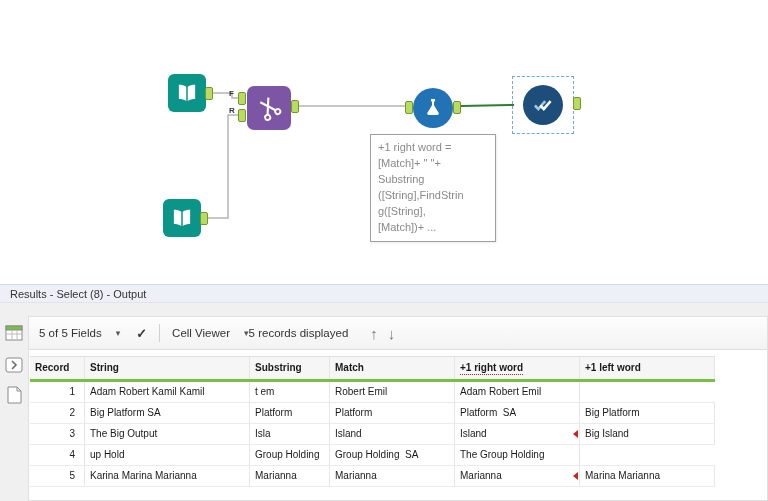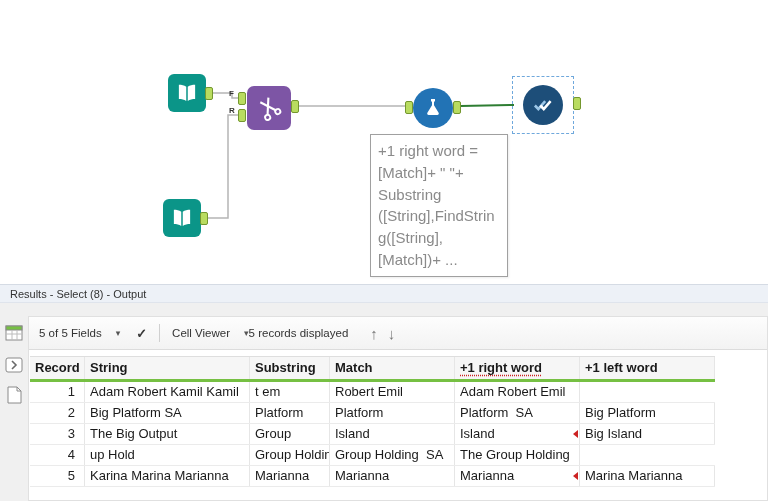--- a/index.html
+++ b/index.html
@@ -14,23 +14,23 @@
   .sq{width:38px;height:38px;border-radius:6px;}
   .teal{background:#0b9588;}
   .purple{width:44px;height:44px;border-radius:7px;background:#7d55a5;}
   .circle{width:40px;height:40px;border-radius:50%;}
   .blue{background:#2273b5;}
   .navy{background:#1d4e79;}
   .anchor{position:absolute;width:8px;height:13px;background:#b9dc60;border:1px solid #74972e;border-radius:2px;box-sizing:border-box;}
   .anchor-label{position:absolute;font-size:8px;font-weight:bold;color:#333;line-height:1;}
   .selection-box{position:absolute;left:512px;top:76px;width:62px;height:58px;border:1px dashed #6fa8dc;box-sizing:border-box;}
   .annotation{
-    position:absolute;left:370px;top:134px;width:138px;min-height:94px;
+    position:absolute;left:370px;top:134px;width:126px;min-height:94px;
     background:#ffffff;border:1px solid #a0a0a0;box-shadow:1px 1px 2px rgba(0,0,0,.08);
-    color:#8a8a8a;font-size:15px;line-height:1.45;padding:5px 7px;white-space:pre-line;box-sizing:border-box;
+    color:#8a8a8a;font-size:11px;line-height:1.45;padding:5px 7px;white-space:pre-line;box-sizing:border-box;
   }
   
   .results-title{
     position:absolute;left:0;top:284px;width:768px;height:19px;line-height:19px;
     background:#edf1f7;border-top:1px solid #d5dbe4;border-bottom:1px solid #dfe4ec;
     font-size:11px;color:#333;padding-left:10px;box-sizing:border-box;
   }
   .results-bg{position:absolute;left:0;top:304px;width:768px;height:197px;background:#f0f0f0;}
   .left-strip{position:absolute;left:0;top:316px;width:28px;height:185px;}
   .strip-btn{position:absolute;left:3px;width:22px;height:22px;display:flex;align-items:center;justify-content:center;}
@@ -44,21 +44,21 @@
     font-size:11.5px;color:#333;
   }
   .tb-item{display:flex;align-items:center;gap:14px;cursor:default;}
   .caret{font-size:9px;color:#555;}
   .tb-check{margin-left:16px;color:#3a3a3a;font-weight:bold;font-size:13px;}
   .tb-sep{width:1px;height:18px;background:#d0d0d0;margin:0 12px;}
   .tb-records{}
   .tb-arrow{color:#7a7a7a;font-size:15px;margin-left:22px;}
   .tb-arrow + .tb-arrow{margin-left:10px;}
   
-  .rtable{margin:6px 0 0 1px;width:685px;font-size:13px;color:#1a1a1a;}
+  .rtable{margin:6px 0 0 1px;width:685px;font-size:10px;color:#1a1a1a;}
   .thead,.trow{display:grid;grid-template-columns:55px 165px 80px 125px 125px 135px;}
   .thead{height:22px;background:#f6f6f6;border-top:1px solid #dedede;border-bottom:3px solid #76c043;}
   .thead .tcell{line-height:21px;font-weight:bold;}
   .trow{height:20px;border-bottom:1px solid #ebebeb;background:#fff;}
   .tcell{
     padding:0 5px;line-height:20px;border-right:1px solid #e6e6e6;
     white-space:pre;overflow:hidden;position:relative;box-sizing:border-box;
   }
   .thead .col0{text-align:left;}
   .trow .col0{text-align:right;padding-right:9px;color:#222;}
@@ -200,21 +200,21 @@
           <div class="tcell col0">2</div>
           <div class="tcell col1">Big Platform SA</div>
           <div class="tcell col2">Platform</div>
           <div class="tcell col3">Platform</div>
           <div class="tcell col4">Platform  SA</div>
           <div class="tcell col5">Big Platform</div>
         </div>
         <div class="trow">
           <div class="tcell col0">3</div>
           <div class="tcell col1">The Big Output</div>
-          <div class="tcell col2">Group</div>
+          <div class="tcell col2">Isla</div>
           <div class="tcell col3">Island</div>
           <div class="tcell col4 triangle">Island</div>
           <div class="tcell col5">Big Island</div>
         </div>
         <div class="trow">
           <div class="tcell col0">4</div>
           <div class="tcell col2">up Hold</div>
           <div class="tcell col3">Group Holding</div>
           <div class="tcell col4">Group Holding  SA</div>
           <div class="tcell col5">The Group Holding</div>

